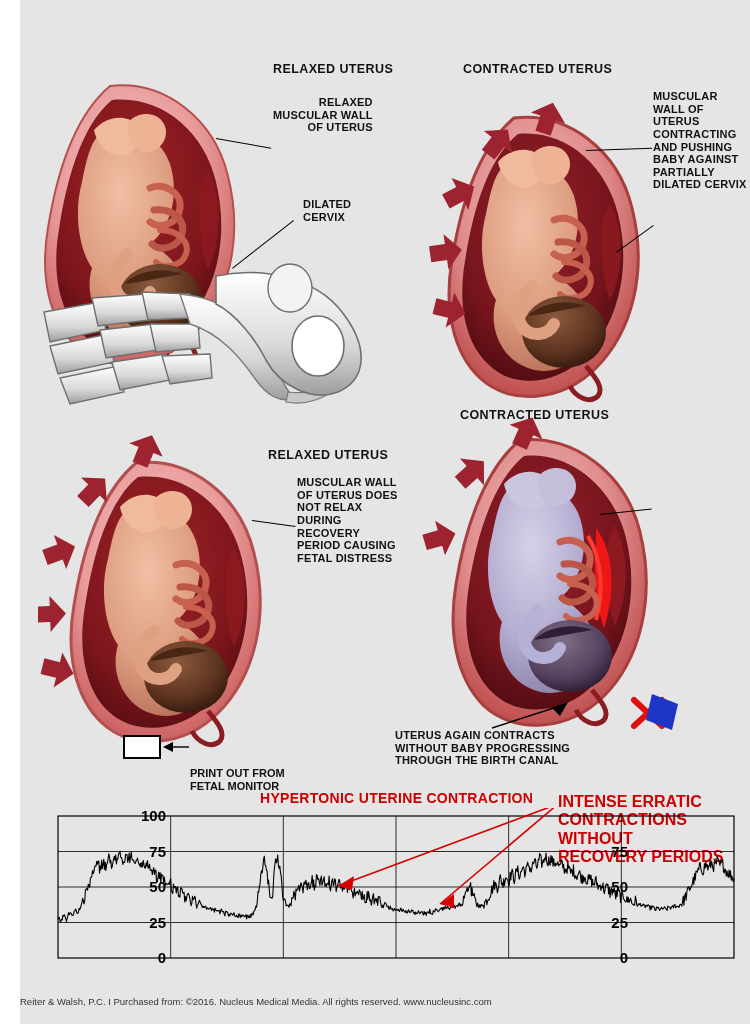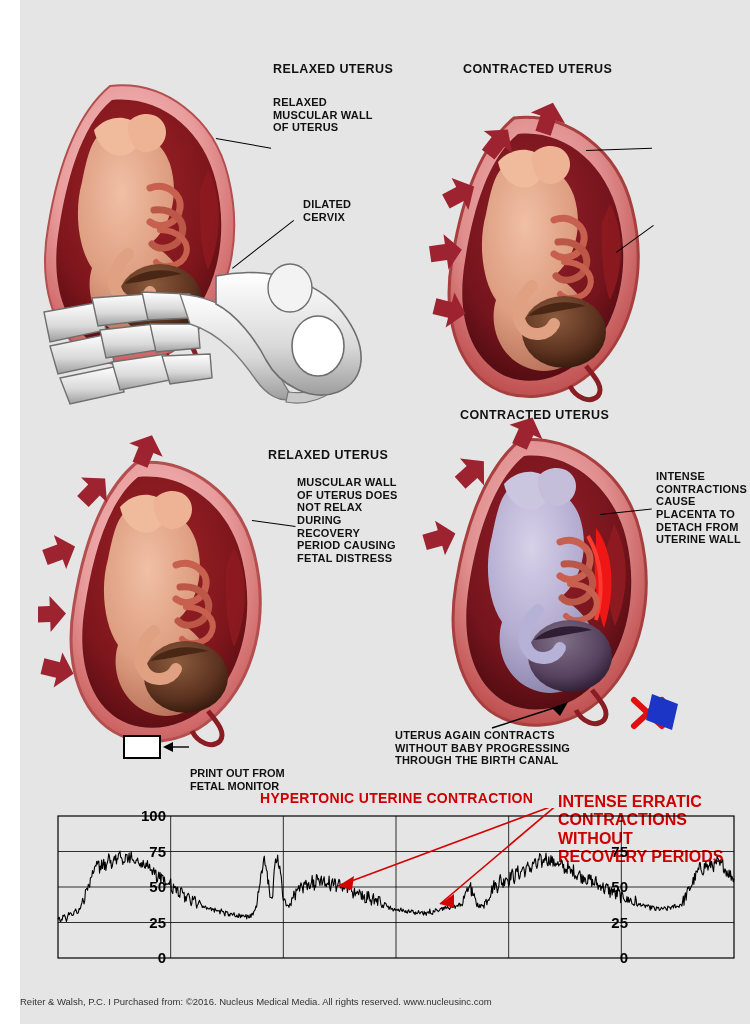--- a/index.html
+++ b/index.html
@@ -193,21 +193,21 @@
       <path d="M258 124 C276 126 296 122 312 114 C300 130 276 138 256 134 Z" fill="#c9c9c9" stroke="#777" stroke-width="1.2"></path>
 
       <path d="M186 8 C232 -2 286 10 312 44 C340 80 336 112 308 124 C282 134 250 118 236 92 C226 72 206 46 186 36 Z" fill="url(#boneG)" stroke="#6f6f6f" stroke-width="1.6"></path>
 
       <ellipse cx="288" cy="78" rx="26" ry="30" fill="#ffffff" stroke="#6f6f6f" stroke-width="1.6"></ellipse>
 
       <ellipse cx="260" cy="20" rx="22" ry="24" fill="#f3f3f3" stroke="#6f6f6f" stroke-width="1.4"></ellipse>
     </svg>
   </div>
 
-  <div class="lbl callout" style="left:253px; top:96px; white-space:pre-line;">RELAXED
+  <div class="lbl callout" style="left:253px; top:96px; white-space:pre-line;text-align:right;">RELAXED
 MUSCULAR WALL
 OF UTERUS</div>
   <div class="lead" style="left:196px; top:138px; width:56px; transform:rotate(10deg);"></div>
 
   <div class="lbl callout" style="left:283px; top:198px; white-space:pre-line;">DILATED
 CERVIX</div>
   <div class="lead" style="left:212px; top:268px; width:78px; transform:rotate(-38deg);"></div>
 
   <div class="lbl panel-title" style="left:443px; top:62px;">CONTRACTED UTERUS</div>
 
@@ -246,20 +246,28 @@
       <g fill="#9e2330">
         <path d="M128 6 L146 22 L136 22 L136 38 L120 38 L120 22 L110 22 Z" transform="rotate(18 128 22)"></path>
         <path d="M78 30 L96 46 L86 46 L86 62 L70 62 L70 46 L60 46 Z" transform="rotate(38 78 46)"></path>
         <path d="M40 82 L58 98 L48 98 L48 114 L32 114 L32 98 L22 98 Z" transform="rotate(62 40 98)"></path>
         <path d="M26 140 L44 156 L34 156 L34 172 L18 172 L18 156 L8 156 Z" transform="rotate(82 26 156)"></path>
         <path d="M30 198 L48 214 L38 214 L38 230 L22 230 L22 214 L12 214 Z" transform="rotate(104 30 214)"></path>
       </g>
     </svg>
   </div>
 
+  <div class="lbl callout" style="left:633px; top:90px; white-space:pre-line;">MUSCULAR
+WALL OF
+UTERUS
+CONTRACTING
+AND PUSHING
+BABY AGAINST
+PARTIALLY
+DILATED CERVIX</div>
   <div class="lead" style="left:566px; top:150px; width:66px; transform:rotate(-2deg);"></div>
   <div class="lead" style="left:596px; top:252px; width:46px; transform:rotate(-36deg);"></div>
 
   <div class="lbl panel-title" style="left:248px; top:448px;">RELAXED UTERUS</div>
 
   <div class="uterus" style="left:38px; top:455px; width:230px; height:300px;">
     <svg width="230" height="300" viewBox="0 0 230 300">
       <path d="M78 8 C132 2 182 40 196 98 C212 162 196 222 160 258 C126 292 74 296 44 268 C16 242 8 196 16 150 C24 100 40 40 78 8 Z" fill="url(#wallG1)" stroke="#b34f4f" stroke-width="3"></path>
       <path d="M80 22 C128 17 172 52 184 104 C198 162 183 216 152 248 C122 278 76 281 50 256 C26 233 20 192 27 151 C34 106 48 48 80 22 Z" fill="url(#cavG1)"></path>
       <path d="M176 92 C191 120 190 160 176 192 C170 178 166 140 168 112 Z" fill="#8d1a20" opacity="0.9"></path>
@@ -340,26 +348,20 @@
   <div>
     <svg style="position:absolute; left:400px; top:412px;" width="240" height="300" viewBox="0 0 240 300">
       <g fill="#9e2330">
         <path d="M106 4 L124 20 L114 20 L114 36 L98 36 L98 20 L88 20 Z" transform="rotate(24 106 20)"></path>
         <path d="M52 44 L70 60 L60 60 L60 76 L44 76 L44 60 L34 60 Z" transform="rotate(48 52 60)"></path>
         <path d="M20 110 L38 126 L28 126 L28 142 L12 142 L12 126 L2 126 Z" transform="rotate(74 20 126)"></path>
       </g>
     </svg>
   </div>
 
-  <div class="lbl callout" style="left:636px; top:470px; white-space:pre-line;">INTENSE
-CONTRACTIONS
-CAUSE
-PLACENTA TO
-DETACH FROM
-UTERINE WALL</div>
   <div class="lead" style="left:580px; top:514px; width:52px; transform:rotate(-6deg);"></div>
 
   <div class="lbl callout" style="left:375px; top:729px; white-space:pre-line;">UTERUS AGAIN CONTRACTS
 WITHOUT  BABY PROGRESSING
 THROUGH THE BIRTH CANAL</div>
   <svg style="position:absolute; left:470px; top:700px;" width="80" height="32" viewBox="0 0 80 32">
     <path d="M2 28 L70 6" stroke="#000" stroke-width="1.4" fill="none"></path>
     <path d="M78 2 L62 8 L70 16 Z" fill="#000"></path>
   </svg>
 

